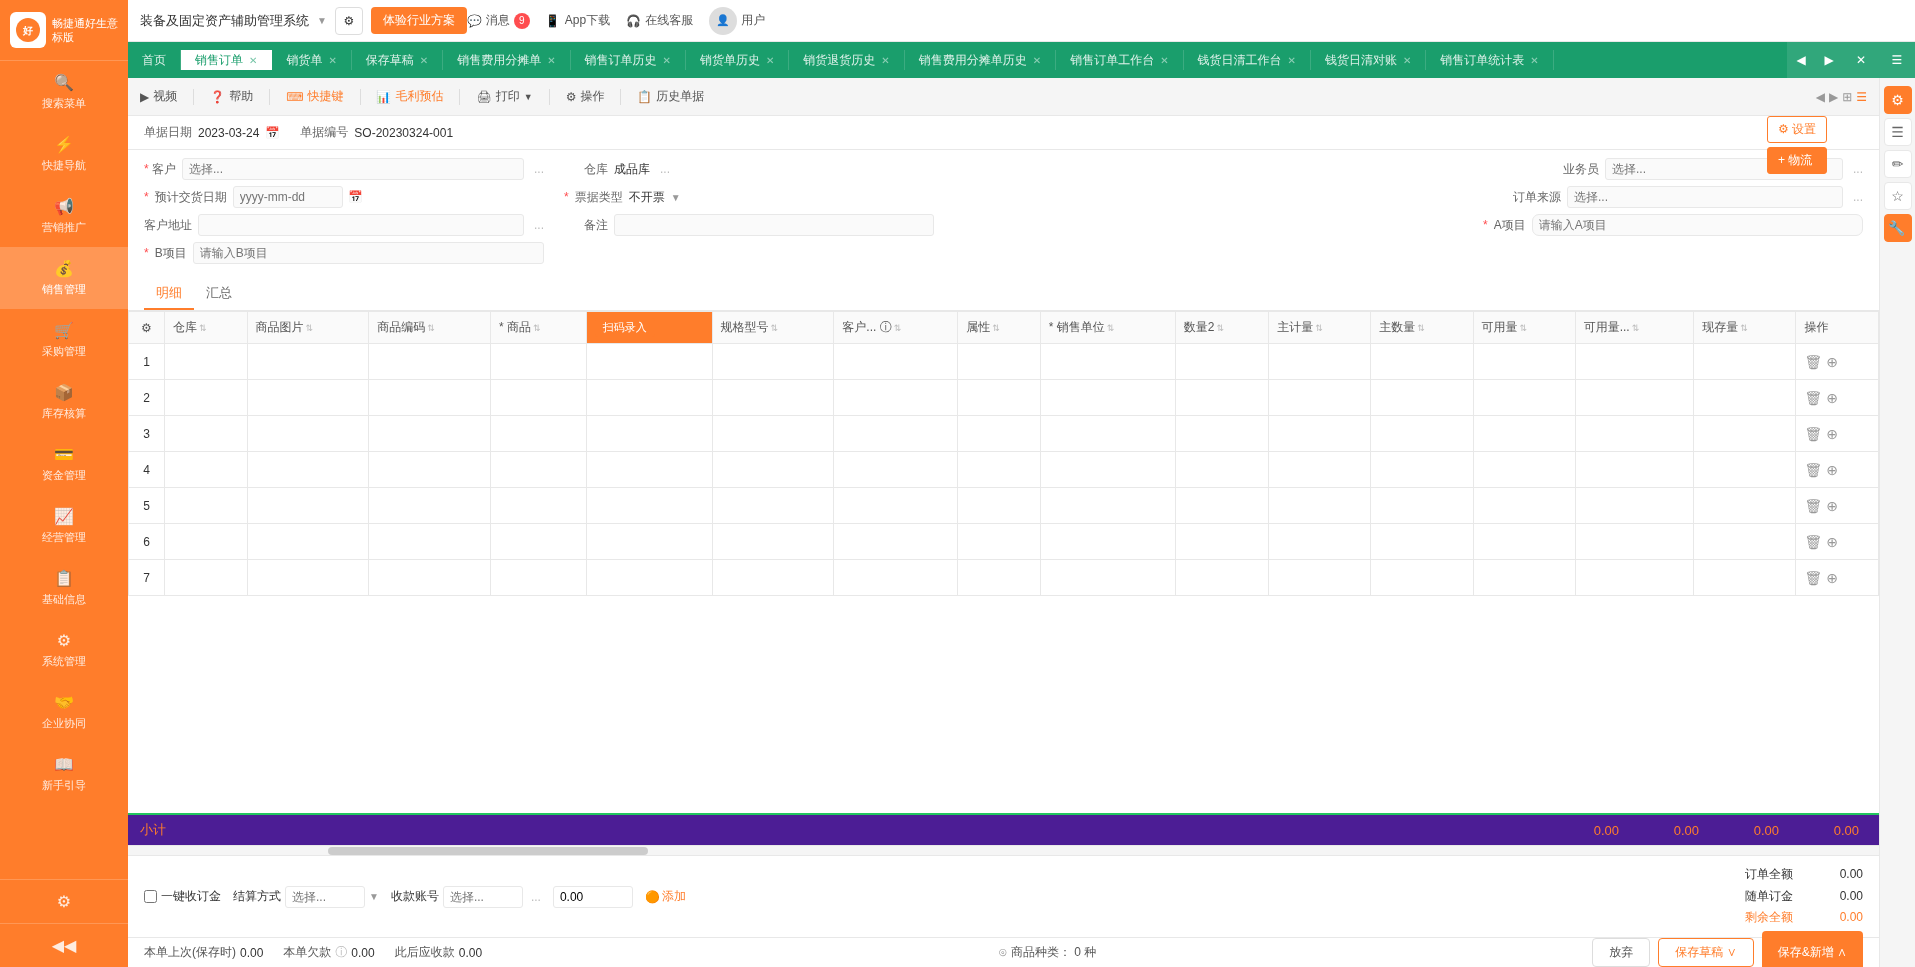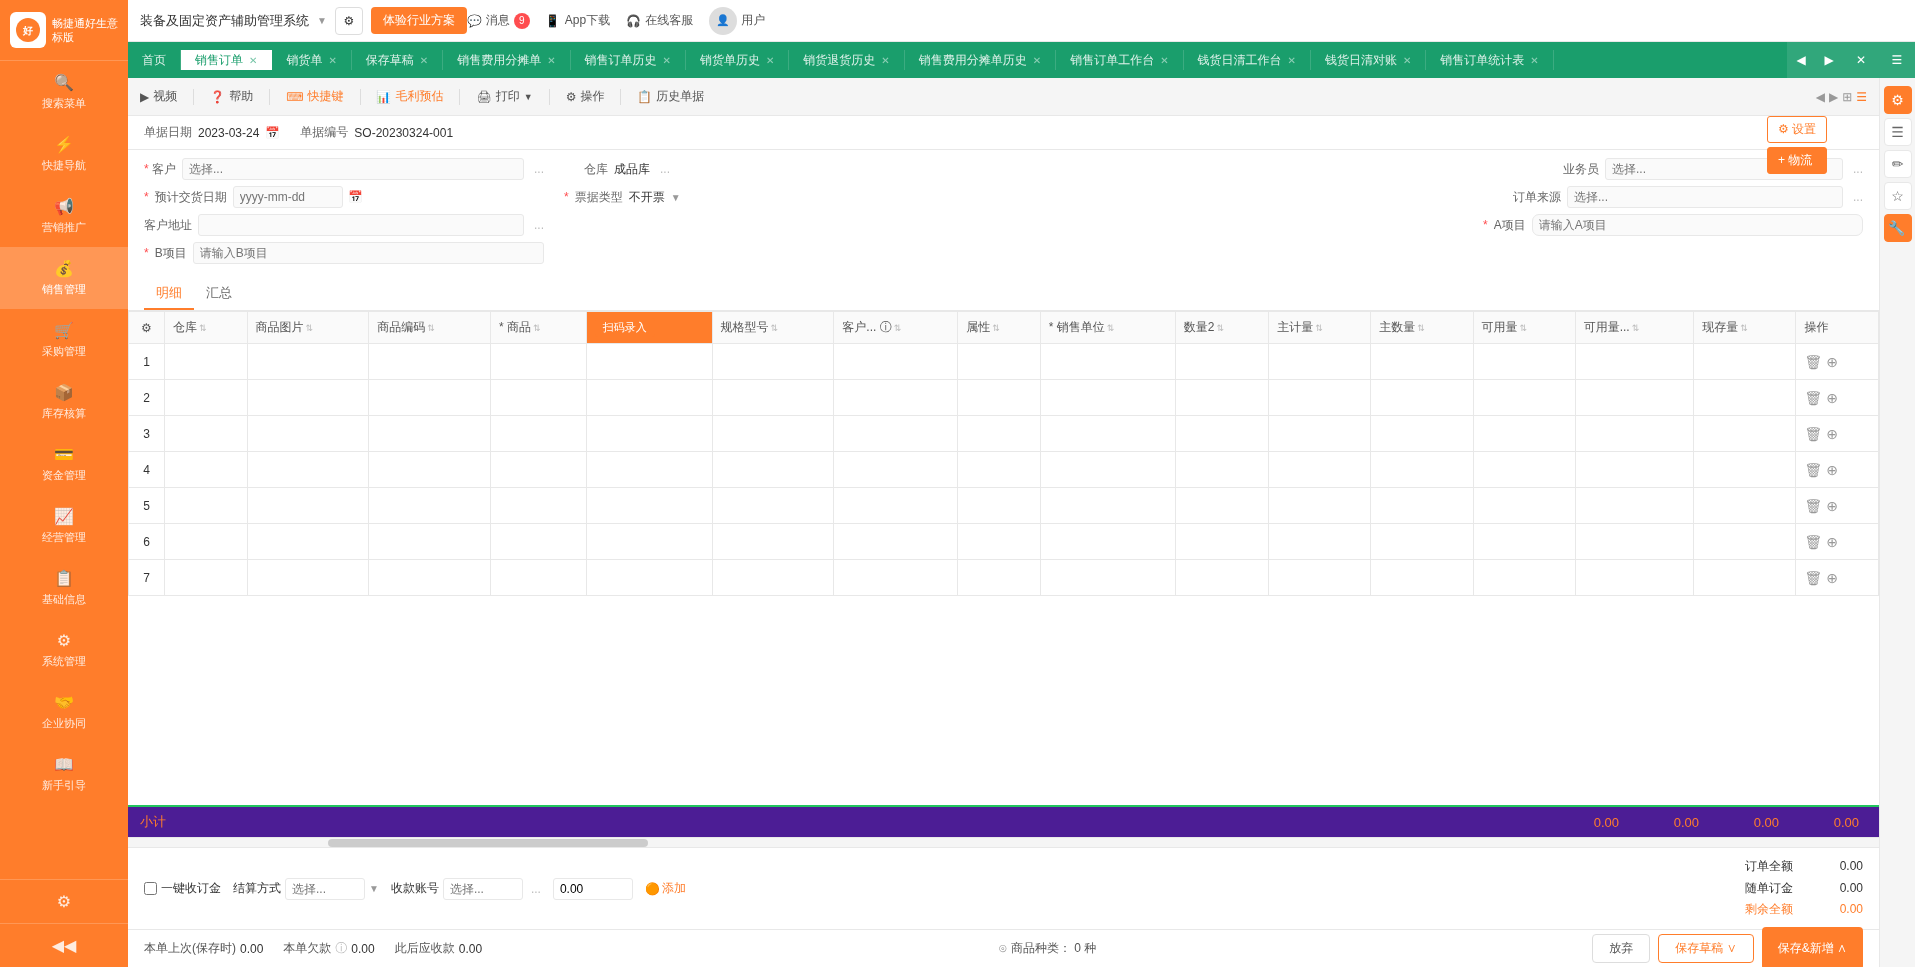--- a/index.html
+++ b/index.html
@@ -97,21 +97,21 @@
     .scroll-thumb { position: absolute; left: 200px; width: 320px; height: 8px; background: #ccc; border-radius: 4px; top: 1px; cursor: pointer; }
 
     
     .payment-row { padding: 8px 16px; border-top: 1px solid #e8e8e8; display: flex; align-items: center; gap: 12px; flex-shrink: 0; }
     .checkbox-label { display: flex; align-items: center; gap: 4px; cursor: pointer; font-size: 12px; }
     .pay-field { display: flex; align-items: center; gap: 4px; font-size: 12px; }
     .pay-input { border: 1px solid #e8e8e8; border-radius: 3px; padding: 3px 6px; width: 80px; font-size: 12px; }
     .add-btn { color: #ff7d2b; cursor: pointer; display: flex; align-items: center; gap: 2px; }
 
     
-    .bottom-bar { height: 38px; background: #fff; border-top: 1px solid #e8e8e8; display: flex; align-items: center; padding: 0 16px; flex-shrink: 0; }
+    .bottom-bar { height: 30px; background: #fff; border-top: 1px solid #e8e8e8; display: flex; align-items: center; padding: 0 16px; flex-shrink: 0; }
     .bottom-stat { display: flex; align-items: center; gap: 4px; font-size: 12px; color: #555; margin-right: 20px; }
     .bottom-stat span.val { color: #333; }
     .bottom-actions { margin-left: auto; display: flex; align-items: center; gap: 8px; }
     .btn-discard { border: 1px solid #ddd; background: #fff; color: #555; padding: 5px 16px; border-radius: 4px; cursor: pointer; font-size: 12px; }
     .btn-draft { border: 1px solid #ff7d2b; background: #fff; color: #ff7d2b; padding: 5px 16px; border-radius: 4px; cursor: pointer; font-size: 12px; }
     .btn-save { background: #ff7d2b; color: #fff; border: none; padding: 13px 16px; border-radius: 4px; cursor: pointer; font-size: 12px; }
     .product-count { font-size: 12px; color: #555; margin-left: auto; }
 
     
     .right-panel { width: 36px; background: #f5f5f5; border-left: 1px solid #e8e8e8; display: flex; flex-direction: column; align-items: center; padding-top: 8px; gap: 4px; flex-shrink: 0; }
@@ -404,20 +404,24 @@
               <input class="form-input" type="text" placeholder="选择..." style="">
               <span class="form-input-dots">...</span>
             </div>
           </div>
 
           <div class="form-row" style="margin-top:6px;">
             <div class="form-cell" style="max-width:400px;">
               <span class="form-cell-label">客户地址</span>
               <input class="form-input" type="text" placeholder="" style="min-width: 200px;">
               <span class="form-input-dots">...</span>
+            </div>
+            <div class="form-cell" style="margin-left:40px; max-width:350px;">
+              <span class="form-cell-label">备注</span>
+              <input class="form-input" type="text" placeholder="" style="min-width: 200px;">
             </div>
             <div class="form-cell" style="margin-left:auto; max-width:380px;">
               <span class="form-cell-label" style="color:#ff4d4f;">*</span>
               <span class="form-cell-label">A项目</span>
               <input class="form-input" type="text" placeholder="请输入A项目" style="min-width: 180px; border-radius: 7px;">
             </div>
           </div>
 
           <div class="form-row" style="margin-top:6px;">
             <div class="form-cell" style="max-width:400px;">

